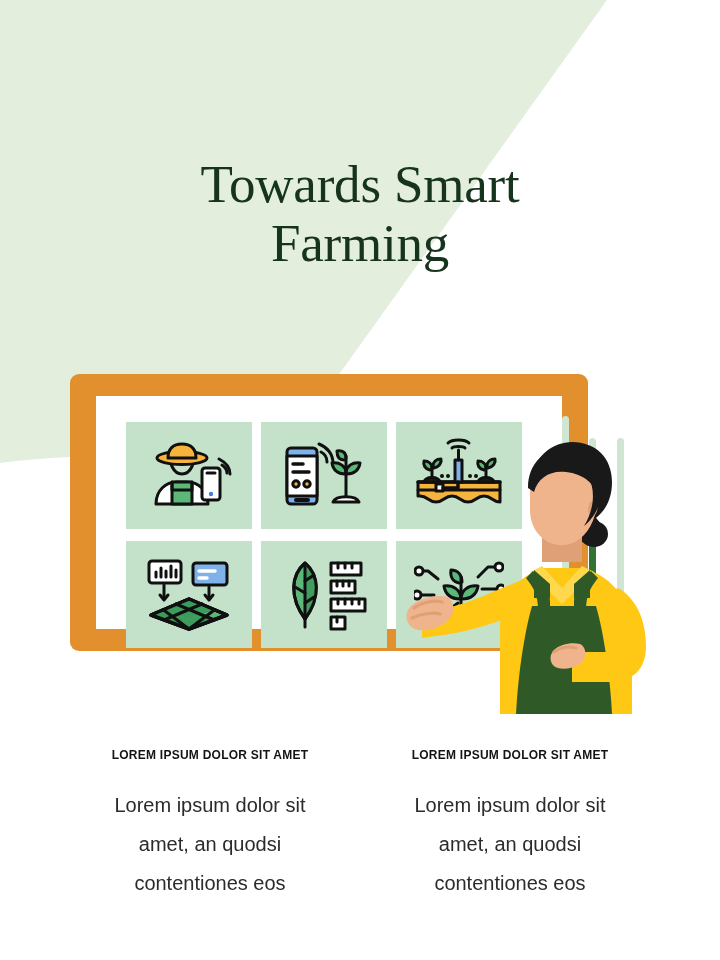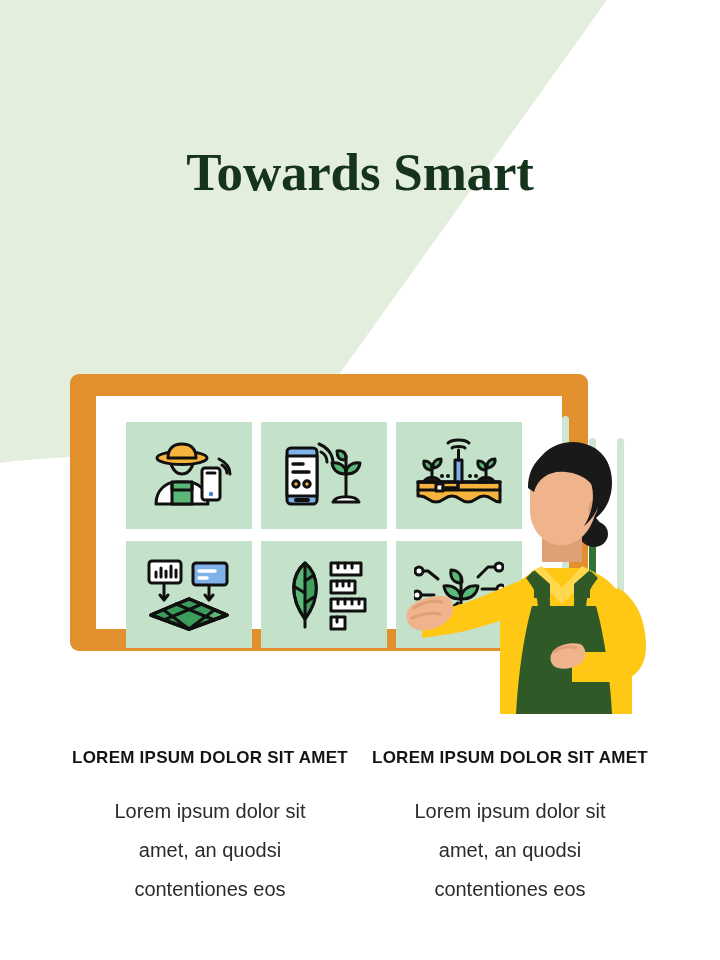--- a/index.html
+++ b/index.html
@@ -32,23 +32,23 @@
 
   
   .title-block {
     position: absolute;
     left: 60px;
     top: 143px;
     width: 600px;
     text-align: center;
   }
   .poster-title {
-    margin: 0;
+    margin: 12px;
     font-family: "Liberation Serif", serif;
-    font-weight: bold;
+    font-weight: normal;
     font-size: 53px;
     line-height: 1.12;
     color: #16331c;
     letter-spacing: -0.2px;
   }
 
   
   .board-wrap {
     position: absolute;
     left: 70px;
@@ -143,21 +143,21 @@
     width: 600px;
     display: flex;
     gap: 0px;
   }
   .col {
     width: 300px;
     text-align: center;
   }
   .col-heading {
     margin: 0 0 24px 0;
-    font-size: 17px;
+    font-size: 12px;
     font-weight: bold;
     letter-spacing: 0.25px;
     color: #141414;
   }
   .col-body {
     margin: 0;
     font-size: 20px;
     line-height: 1.95;
     color: #2b2b2b;
     padding: 0 28px;
@@ -169,20 +169,21 @@
 <div id="poster">
 
   <svg class="bg-green-shape" viewBox="0 0 720 500" width="720" height="500" preserveAspectRatio="none">
     <path d="M0,0 L607,0 L398,292 L275,464
              C180,456 82,452 0,463 Z" fill="#e3eedd"></path>
   </svg>
 
   <div class="title-block">
     <h1 class="poster-title">
       <span>Towards Smart</span><br>
+      <span>Farming</span>
     </h1>
   </div>
 
   <div class="board-wrap">
     <div class="board-frame"></div>
     <div class="board-inner">
 
       <div class="icon-grid">
 
         <div class="icon-tile">

